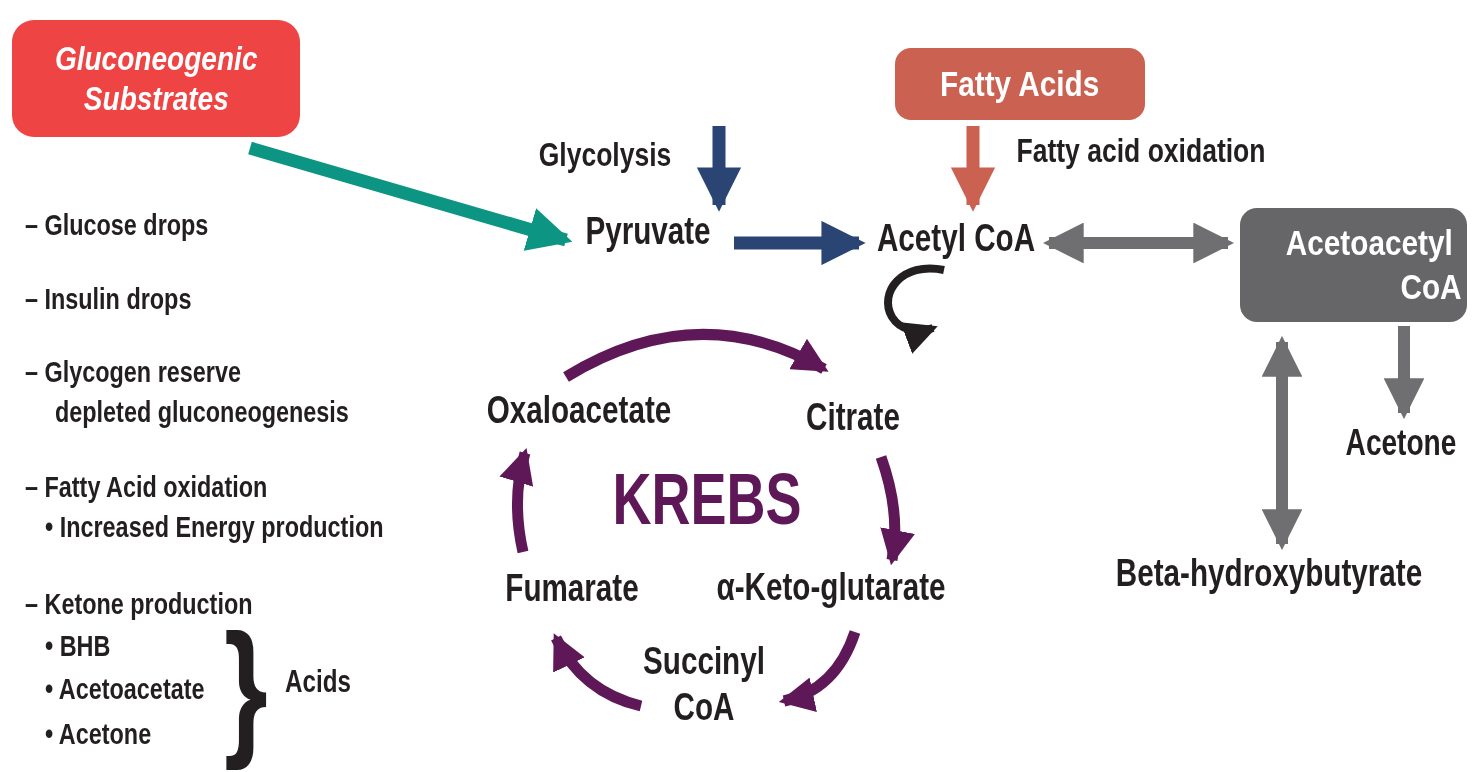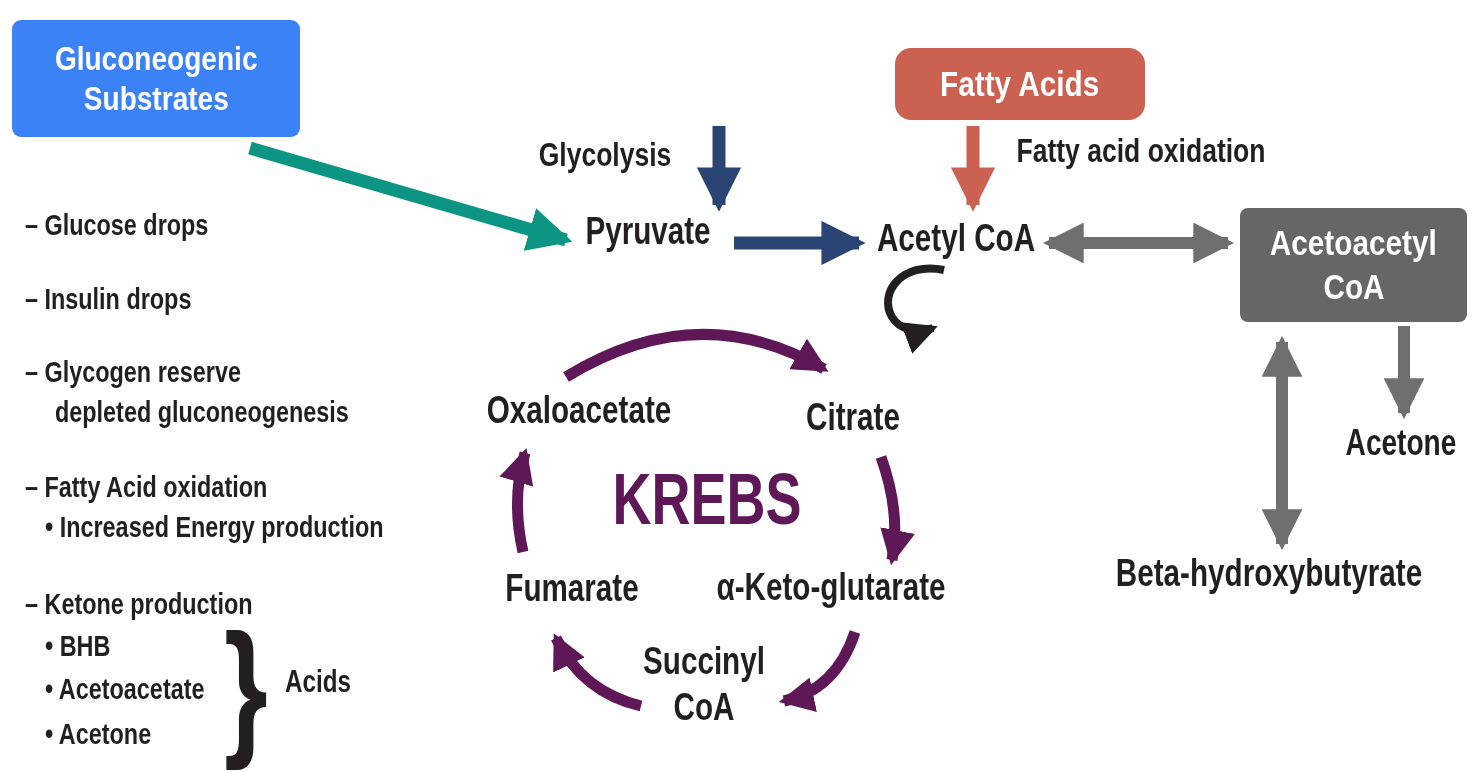--- a/index.html
+++ b/index.html
@@ -11,24 +11,24 @@
   .box{
     position:absolute;display:flex;flex-direction:column;align-items:center;justify-content:center;
     color:#ffffff;font-weight:bold;text-align:center;
   }
   .box .bl{display:inline-block;transform:scaleX(0.85);white-space:nowrap;}
   .lbl{
     position:absolute;font-weight:bold;color:#231F20;white-space:nowrap;line-height:1.05;
   }
   .cc{transform:translateX(-50%) scaleX(0.78);}            
   .cl{transform-origin:0 50%;transform:scaleX(0.78);}      
-  .teal-box{background:#3b82f6;border-radius:9px;}
+  .teal-box{background:#ef4444;border-radius:22px;font-style:italic;}
   .navy-box{background:#2A4574;border-radius:16px;}
   .red-box{background:#CB6151;border-radius:16px;}
-  .gray-box{background:#666567;border-radius:8px;}
+  .gray-box{background:#666567;border-radius:17px;align-items:flex-end;}
   .krebs{
     color:#5E1757;font-size:72px;letter-spacing:0px;
     transform:translateX(-50%) scaleX(0.75);
   }
   .list-line{font-size:30px;}
   .brace{
     position:absolute;color:#231F20;font-weight:bold;font-size:150px;line-height:1;
     transform-origin:0 50%;transform:scaleX(0.75);
   }
   svg{position:absolute;left:0;top:0;}

